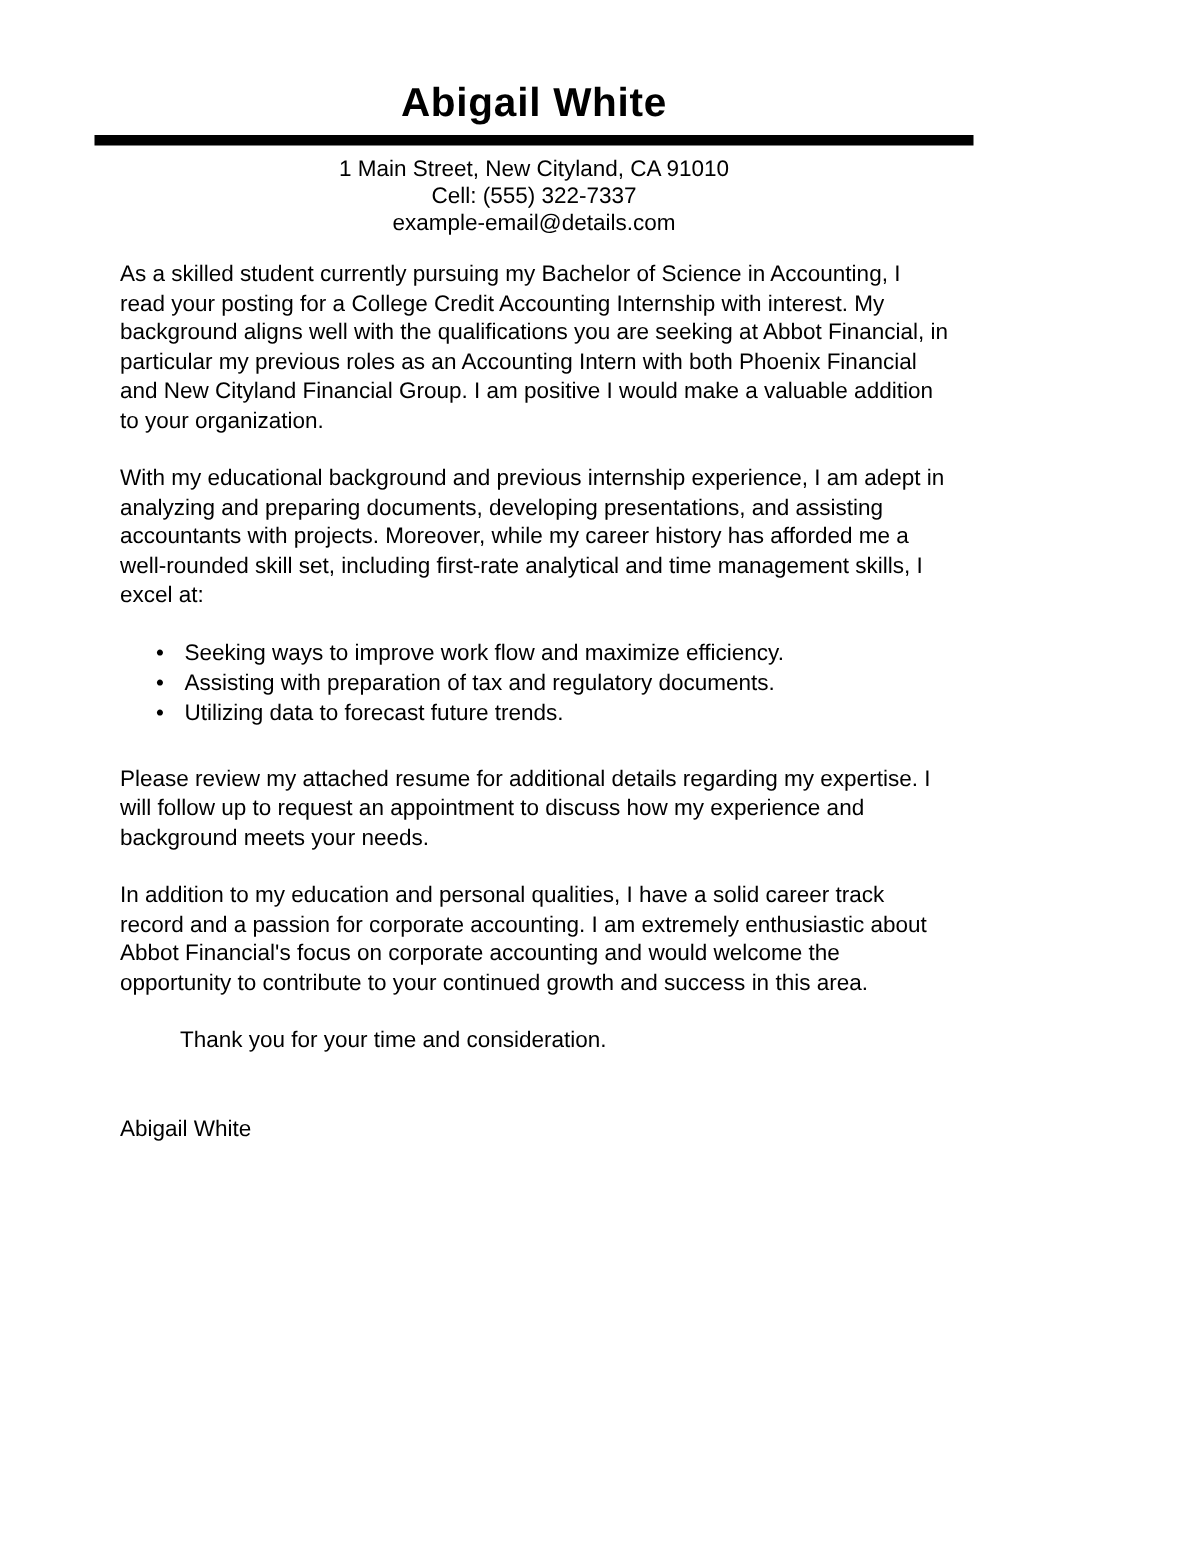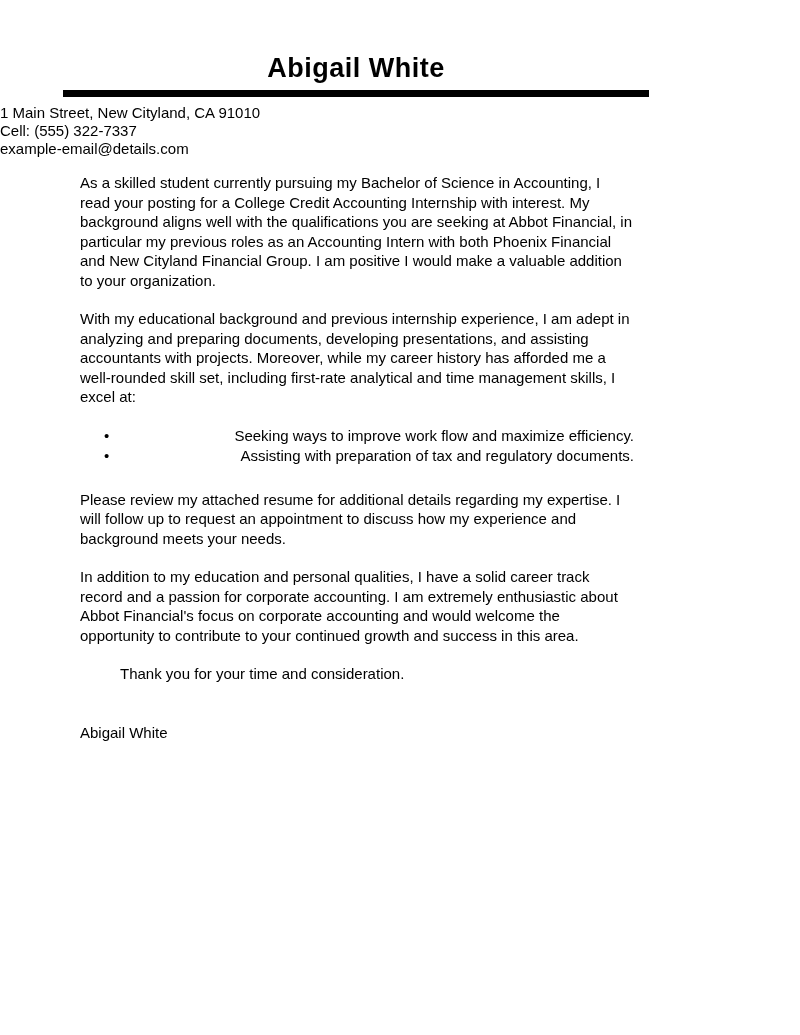--- a/index.html
+++ b/index.html
@@ -29,20 +29,21 @@
     letter-spacing: 0.5px;
   }
   .header-divider {
     margin: 5px 63px 0 63px;
     height: 1px;
     border-top: 2px solid #000000;
     border-bottom: 5px solid #000000;
   }
   .contact-block {
     margin-top: 7px;
+    text-align: center;
     line-height: 18px;
   }
   .contact-block div {
     margin: 0;
   }
   .letter-body {
     margin: 15px 78px 0 80px;
   }
   .letter-body p {
     margin: 0 0 19px 0;
@@ -52,21 +53,20 @@
   }
   ul.skills-list {
     margin: 19px 0 24px 0;
     padding-left: 43px;
     list-style: none;
   }
   ul.skills-list li {
     position: relative;
     line-height: 20px;
     padding-left: 0;
-    text-align: right;
   }
   ul.skills-list li::before {
     content: "\2022";
     position: absolute;
     left: -19px;
     top: 0;
     font-size: 15px;
   }
   p.thanks-line {
     margin-bottom: 12px;
@@ -98,20 +98,21 @@
   <div class="letter-body">
 
 
     <p>As a skilled student currently pursuing my Bachelor of Science in Accounting, I read your posting for a College Credit Accounting Internship with interest. My background aligns well with the qualifications you are seeking at Abbot Financial, in particular my previous roles as an Accounting Intern with both Phoenix Financial and New Cityland Financial Group. I am positive I would make a valuable addition to your organization.</p>
 
     <p>With my educational background and previous internship experience, I am adept in analyzing and preparing documents, developing presentations, and assisting accountants with projects. Moreover, while my career history has afforded me a well-rounded skill set, including first-rate analytical and time management skills, I excel at:</p>
 
     <ul class="skills-list">
       <li>Seeking ways to improve work flow and maximize efficiency.</li>
       <li>Assisting with preparation of tax and regulatory documents.</li>
+      <li>Utilizing data to forecast future trends.</li>
     </ul>
 
     <p>Please review my attached resume for additional details regarding my expertise. I will follow up to request an appointment to discuss how my experience and background meets your needs.</p>
 
     <p>In addition to my education and personal qualities, I have a solid career track record and a passion for corporate accounting. I am extremely enthusiastic about Abbot Financial's focus on corporate accounting and would welcome the opportunity to contribute to your continued growth and success in this area.</p>
 
     <p class="thanks-line">Thank you for your time and consideration.</p>
 
 
     <p class="signature-name">Abigail White</p>

